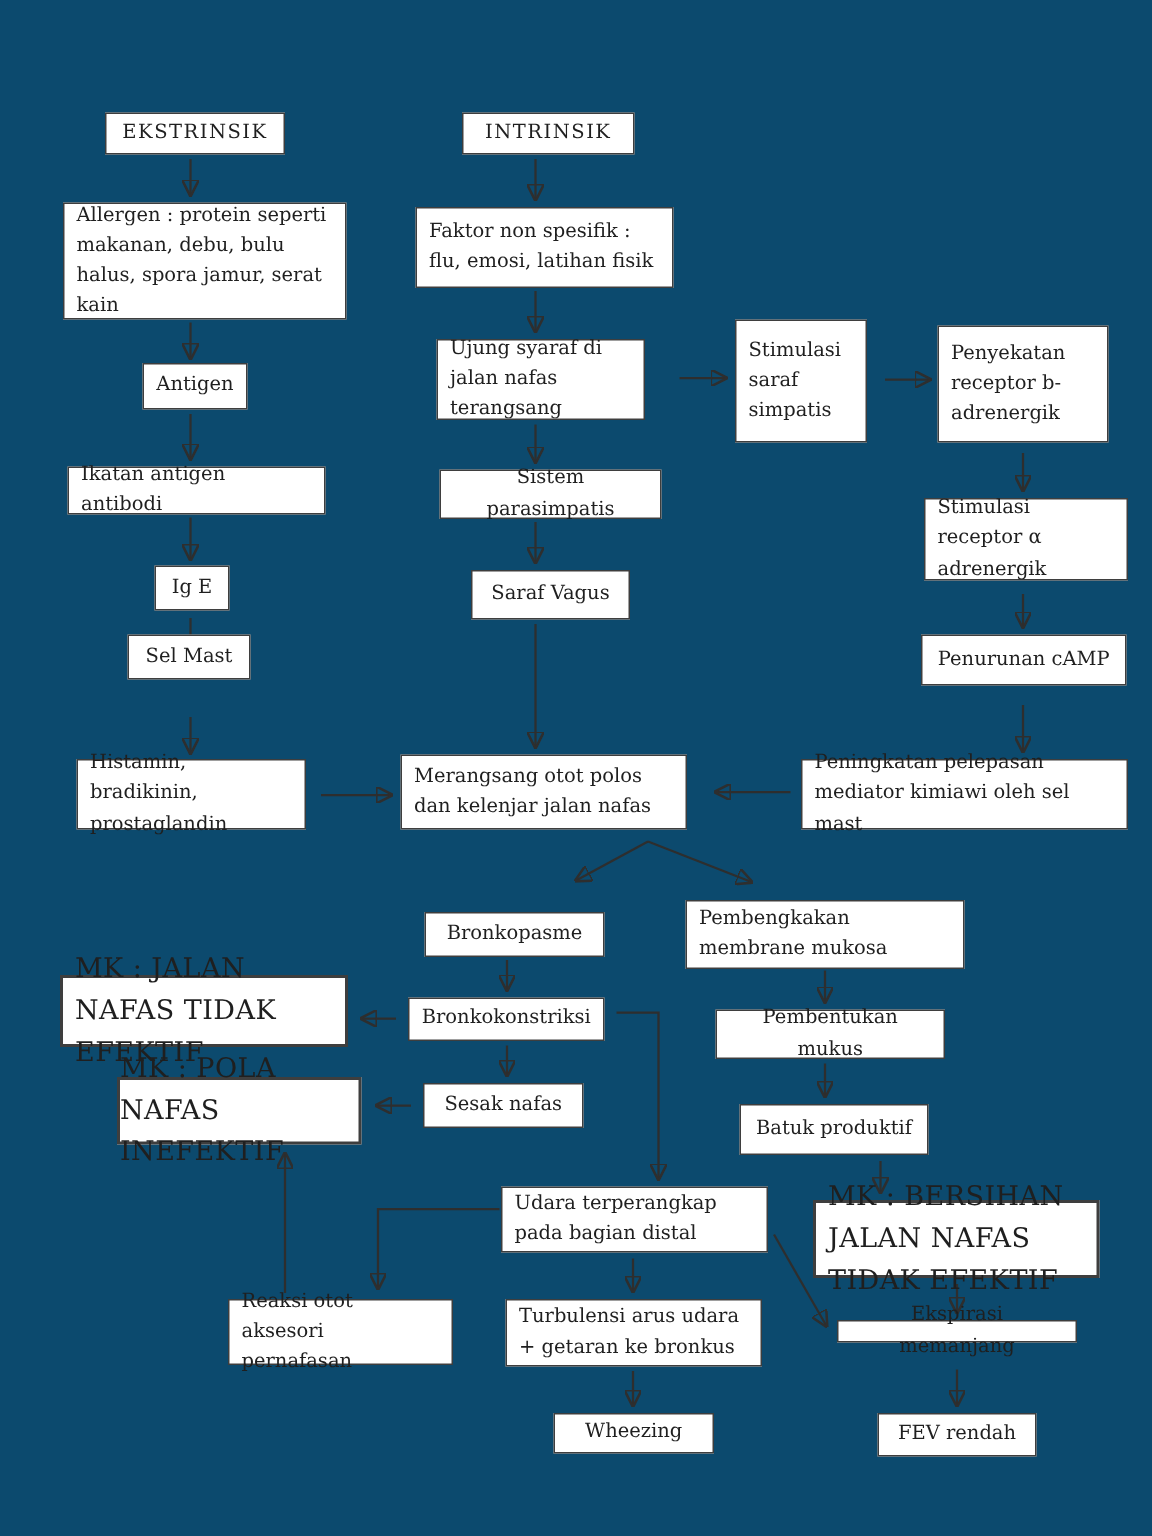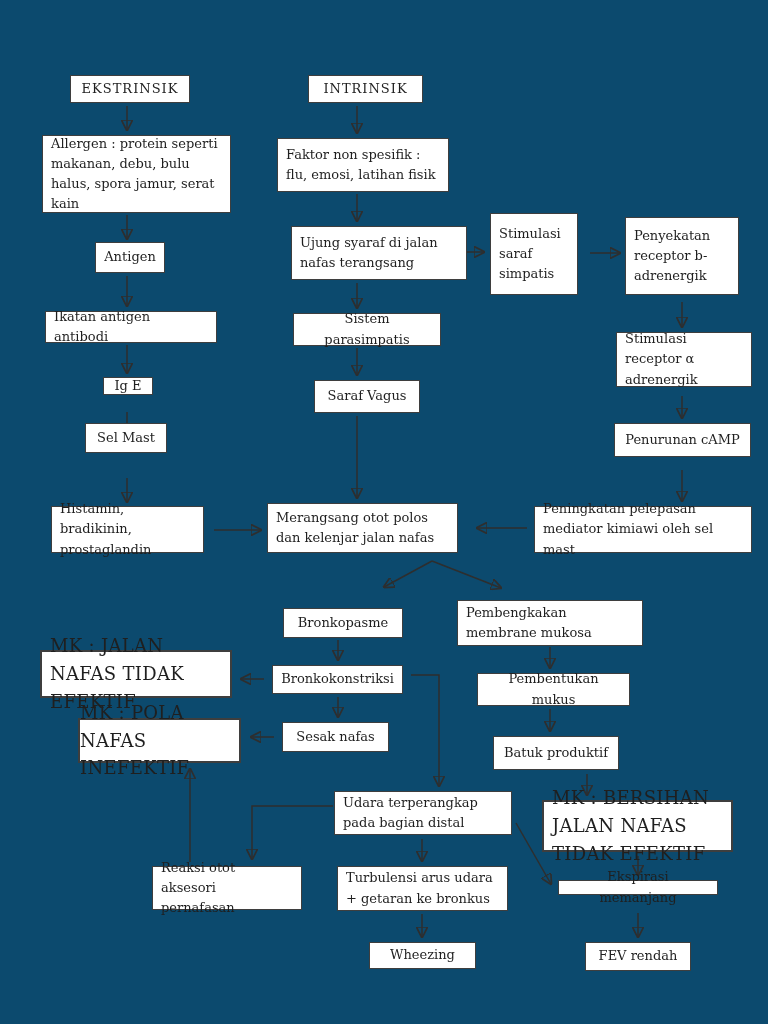--- a/index.html
+++ b/index.html
@@ -59,24 +59,24 @@
     <line x1="550" y1="647" x2="550" y2="668" marker-end="url(#ah)"></line>
     <line x1="550" y1="709" x2="550" y2="731" marker-end="url(#ah)"></line>
     <line x1="190" y1="862" x2="190" y2="769" marker-end="url(#ah)"></line>
   </svg>
 
   <div class="node c" style="left:70px;top:75px;width:120px;height:28px;letter-spacing:1px">EKSTRINSIK</div>
   <div class="node c" style="left:308px;top:75px;width:115px;height:28px;letter-spacing:1px">INTRINSIK</div>
   <div class="node" style="left:42px;top:135px;width:189px;height:78px">Allergen : protein seperti makanan, debu, bulu halus, spora jamur, serat kain</div>
   <div class="node" style="left:277px;top:138px;width:172px;height:54px">Faktor non spesifik : flu, emosi, latihan fisik</div>
   <div class="node c" style="left:95px;top:242px;width:70px;height:31px">Antigen</div>
-  <div class="node" style="left:291px;top:226px;width:176px;height:54px">Ujung syaraf di jalan nafas terangsang</div>
+  <div class="node" style="left:291px;top:226px;width:139px;height:54px">Ujung syaraf di jalan nafas terangsang</div>
   <div class="node" style="left:45px;top:311px;width:172px;height:32px">Ikatan antigen antibodi</div>
   <div class="node c" style="left:293px;top:313px;width:148px;height:33px">Sistem parasimpatis</div>
-  <div class="node c" style="left:103px;top:377px;width:50px;height:18px">Ig E</div>
+  <div class="node c" style="left:103px;top:377px;width:50px;height:30px">Ig E</div>
   <div class="node c" style="left:314px;top:380px;width:106px;height:33px">Saraf Vagus</div>
   <div class="node c" style="left:85px;top:423px;width:82px;height:30px">Sel Mast</div>
   <div class="node" style="left:51px;top:506px;width:153px;height:47px">Histamin, bradikinin, prostaglandin</div>
   <div class="node" style="left:267px;top:503px;width:191px;height:50px">Merangsang otot polos dan kelenjar jalan nafas</div>
   <div class="node" style="left:490px;top:213px;width:88px;height:82px">Stimulasi saraf simpatis</div>
   <div class="node" style="left:625px;top:217px;width:114px;height:78px">Penyekatan receptor b- adrenergik</div>
   <div class="node" style="left:616px;top:332px;width:136px;height:55px">Stimulasi receptor α adrenergik</div>
   <div class="node c" style="left:614px;top:423px;width:137px;height:34px">Penurunan cAMP</div>
   <div class="node" style="left:534px;top:506px;width:218px;height:47px">Peningkatan pelepasan mediator kimiawi oleh sel mast</div>
   <div class="node c" style="left:283px;top:608px;width:120px;height:30px">Bronkopasme</div>

